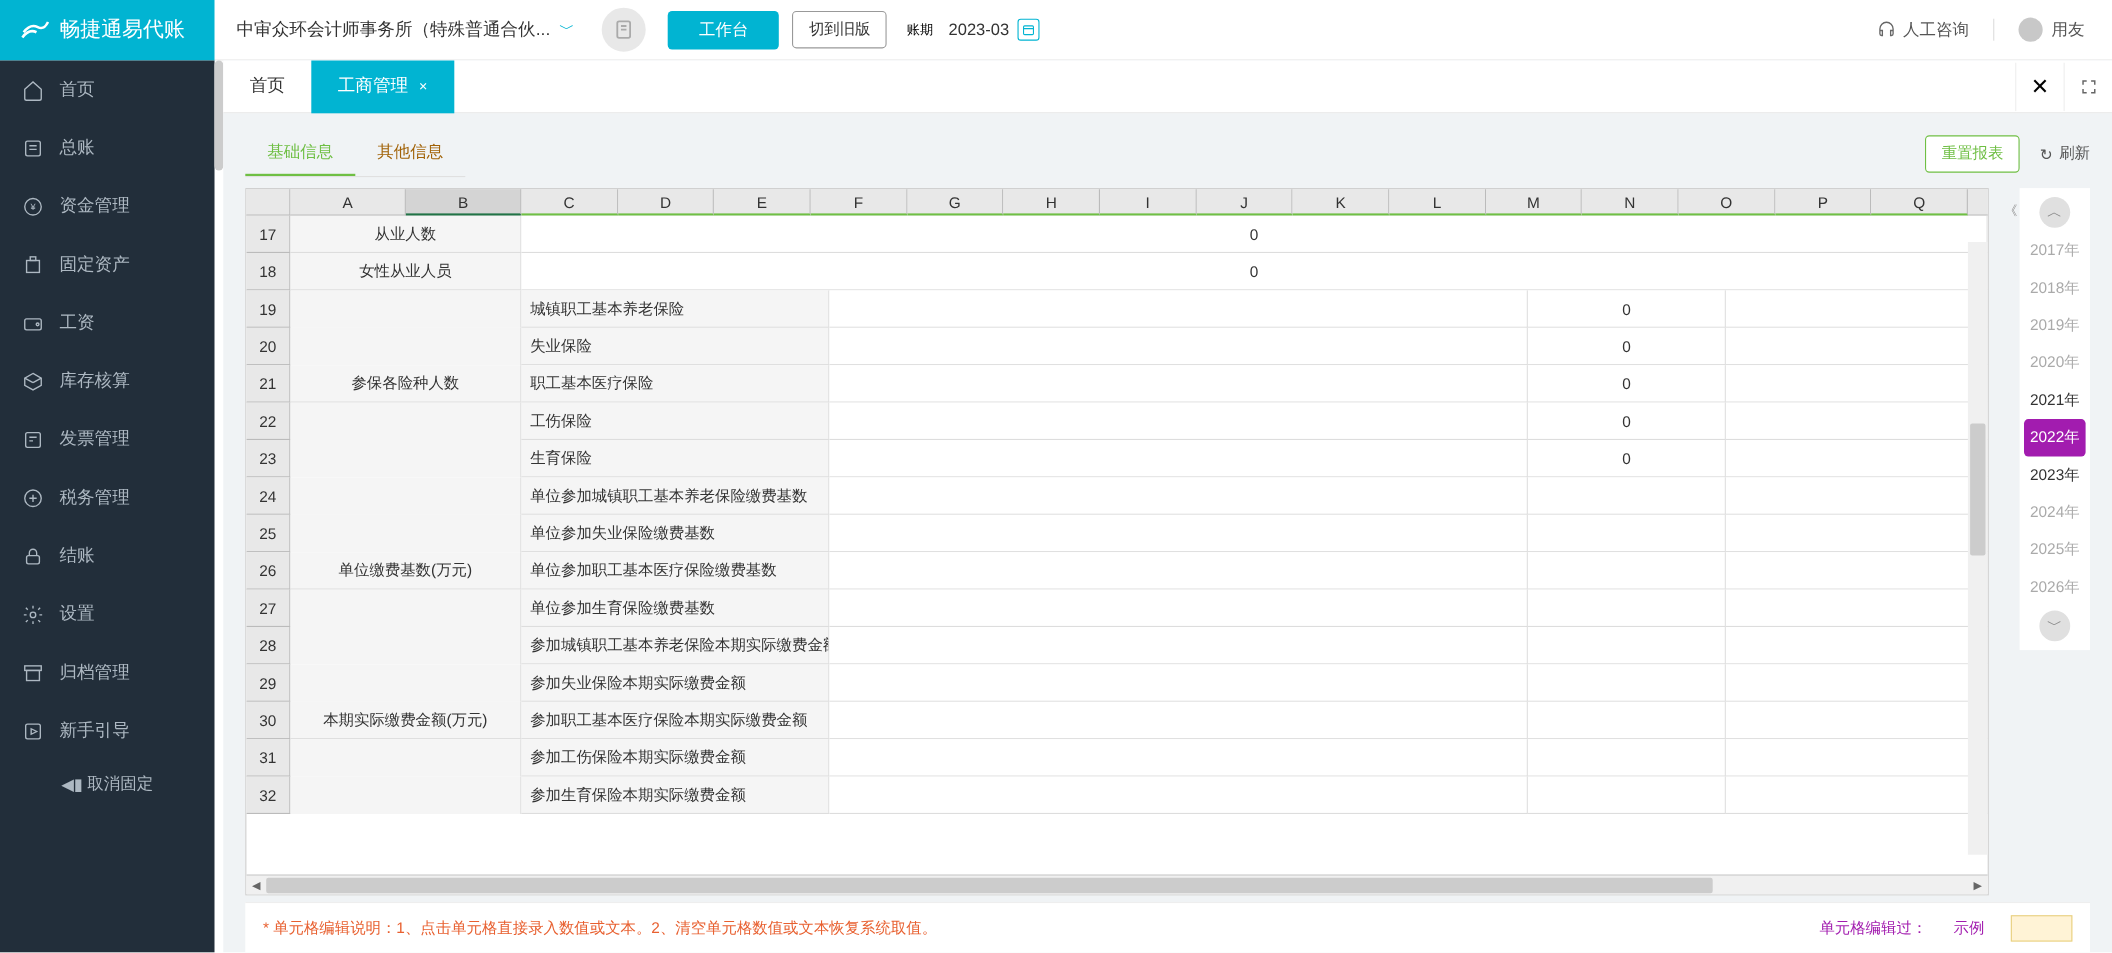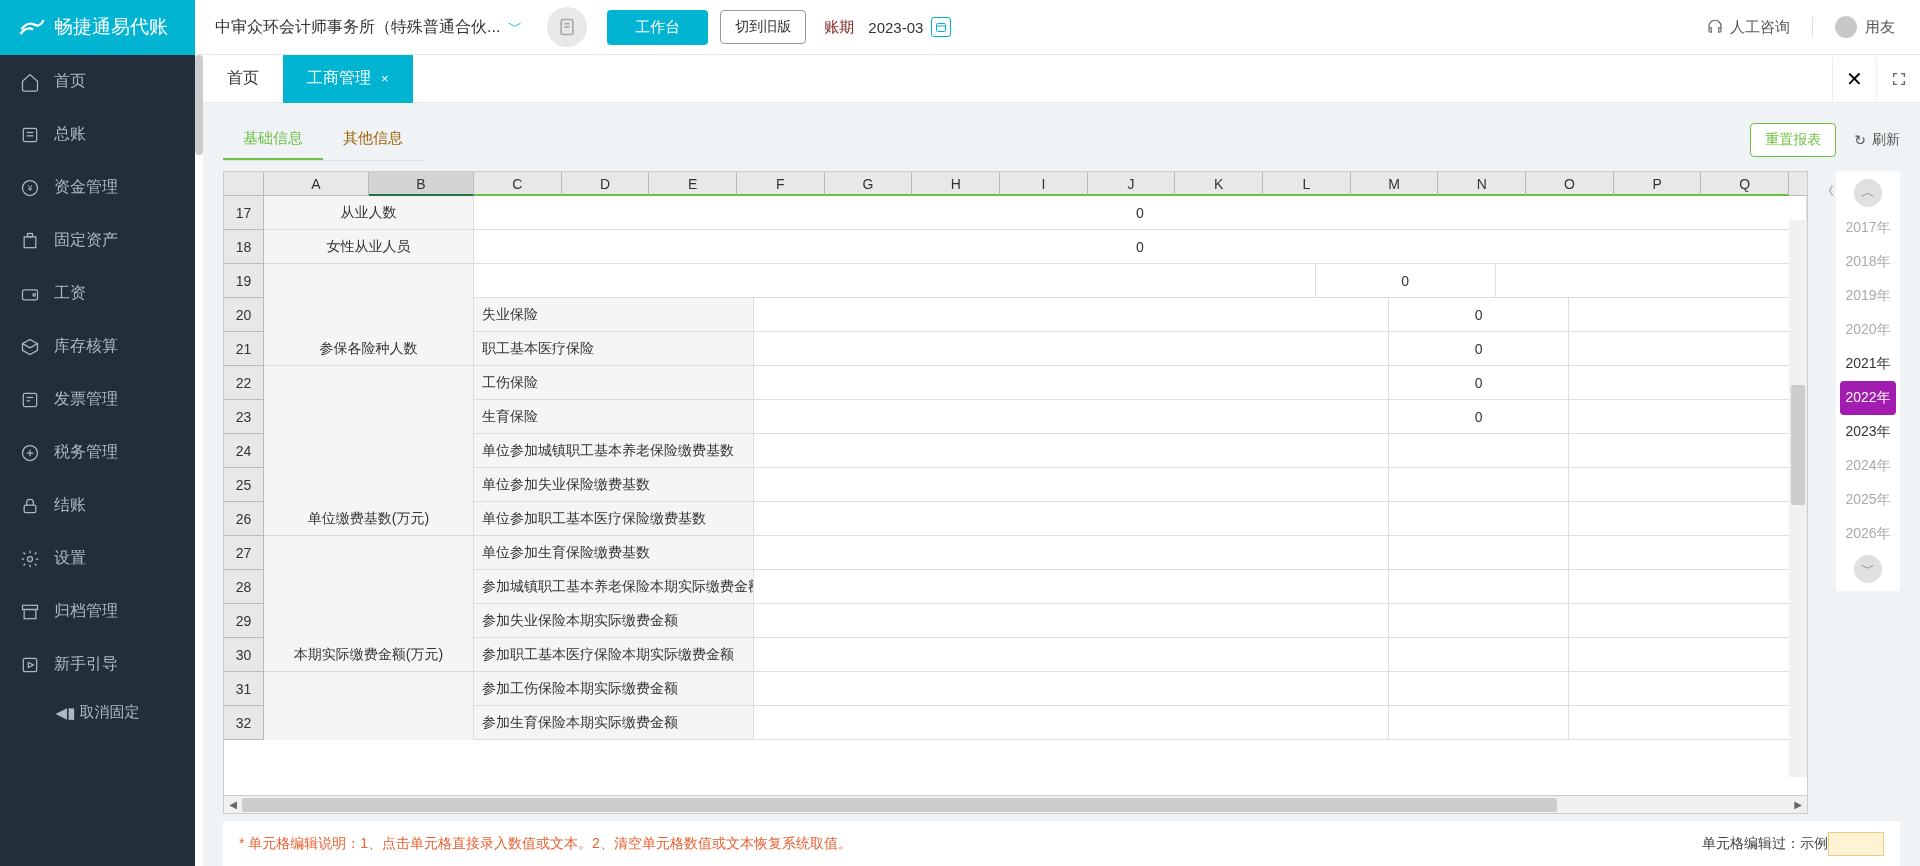--- a/index.html
+++ b/index.html
@@ -8,21 +8,21 @@
 
 .top-header { height: 55px; display: flex; align-items: center; background: #fff; border-bottom: 1px solid #e8e8e8; }
 .logo-area { width: 195px; height: 55px; background: #01b4d2; color: #fff; display: flex; align-items: center; padding-left: 18px; font-size: 19px; font-weight: 500; }
 .logo-icon { width: 28px; height: 28px; margin-right: 8px; }
 .logo-icon svg { width: 100%; height: 100%; }
 .company-select { margin-left: 20px; display: flex; align-items: center; color: #333; font-size: 16px; cursor: pointer; }
 .company-select .chevron { color: #01b4d2; margin-left: 8px; font-size: 14px; }
 .doc-icon-btn { width: 40px; height: 40px; border-radius: 50%; background: #e8e8e8; margin-left: 25px; display: flex; align-items: center; justify-content: center; cursor: pointer; }
 .workspace-btn { background: #01b4d2; color: #fff; border: none; padding: 8px 28px; border-radius: 4px; margin-left: 20px; font-size: 15px; cursor: pointer; }
 .switch-btn { background: #fff; border: 1px solid #999; color: #333; padding: 7px 14px; border-radius: 4px; margin-left: 12px; font-size: 14px; cursor: pointer; }
-.period-label { margin-left: 18px; color: #7f1d1d; font-size: 15px; }
+.period-label { margin-left: 18px; color: #000000; font-size: 12px; }
 .period-value { margin-left: 14px; color: #333; font-size: 15px; }
 .calendar-icon { margin-left: 8px; color: #01b4d2; border: 1px solid #01b4d2; border-radius: 3px; width: 20px; height: 20px; display: inline-flex; align-items: center; justify-content: center; font-size: 11px; cursor: pointer; }
 .header-right { margin-left: auto; display: flex; align-items: center; padding-right: 25px; gap: 22px; }
 .consult { display: flex; align-items: center; color: #555; font-size: 15px; cursor: pointer; gap: 6px; }
 .user { display: flex; align-items: center; color: #555; font-size: 15px; gap: 8px; }
 .avatar { width: 22px; height: 22px; border-radius: 50%; background: #c8c8c8; display: inline-block; }
 .vdiv { width: 1px; height: 20px; background: #ddd; }
 
 
 .sidebar { position: absolute; top: 55px; left: 0; width: 195px; bottom: 0; background: #222e3a; color: #adb8c2; overflow-y: auto; }
@@ -81,21 +81,21 @@
 
 .year-panel { width: 64px; background: #fff; display: flex; flex-direction: column; align-items: center; padding: 6px 0; gap: 2px; }
 .year-nav-btn { width: 28px; height: 28px; border-radius: 50%; background: #e0e0e0; display: flex; align-items: center; justify-content: center; cursor: pointer; color: #888; font-size: 14px; margin: 2px 0; }
 .year-collapse { width: 16px; height: 40px; display: flex; align-items: center; justify-content: center; color: #888; cursor: pointer; font-size: 12px; }
 .year-item { width: 56px; padding: 8px 0; text-align: center; font-size: 14px; color: #aaa; cursor: pointer; border-radius: 4px; }
 .year-item.enabled { color: #333; }
 .year-item.active { background: #a21caf; color: #fff; }
 
 .footer-note { height: 46px; background: #fff; display: flex; align-items: center; padding: 0 16px; font-size: 14px; border-top: 1px solid #eee; margin-top: 6px; }
 .footer-note .warn { color: #e86030; }
-.footer-right { margin-left: auto; display: flex; align-items: center; gap: 0; color: #404040; }
+.footer-right { margin-left: auto; display: flex; align-items: center; gap: 24px; color: #a21caf; }
 .example-box { width: 56px; height: 24px; background: #fff3d6; border: 1px solid #e8d080; }
 .year-outer { display: flex; align-items: flex-start; }
 </style>
 </head>
 <body>
 
 <div class="top-header">
   <div class="logo-area">
     <span class="logo-icon">
       <svg viewBox="0 0 24 24">
@@ -324,20 +324,21 @@
                 <div class="cell" style="flex: 1 1 0%; justify-content: center; background: rgb(255, 255, 255);">0</div>
               </div>
               <div class="grid-row">
                 <div class="row-head">18</div>
                 <div class="cell label-ab">女性从业人员</div>
                 <div class="cell" style="flex: 1 1 0%; justify-content: center; background: rgb(255, 255, 255);">0</div>
               </div>
               <div class="grid-row">
                 <div class="row-head">19</div>
                 <div class="cell label-ab" style="border-bottom: none; border-top: none;"></div>
+                <div class="cell label-c">城镇职工基本养老保险</div>
                 <div class="cell" style="flex: 1.4 1 0%;"></div>
                 <div class="cell" style="width: 180px; justify-content: center;">0</div>
                 <div class="cell" style="flex: 0.5 1 0%;"></div>
               </div>
               <div class="grid-row">
                 <div class="row-head">20</div>
                 <div class="cell label-ab" style="border-bottom: none; border-top: none;"></div>
                 <div class="cell label-c">失业保险</div>
                 <div class="cell" style="flex: 1.4 1 0%;"></div>
                 <div class="cell" style="width: 180px; justify-content: center;">0</div>

